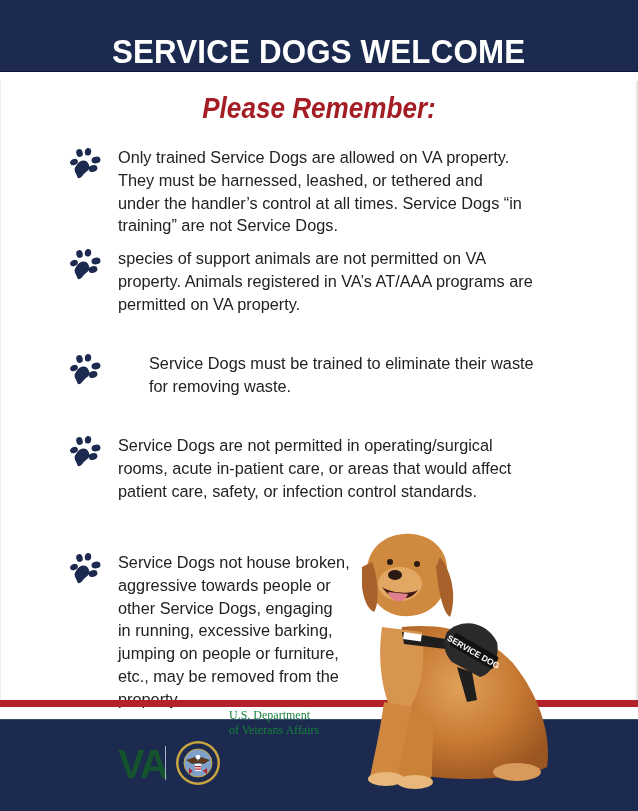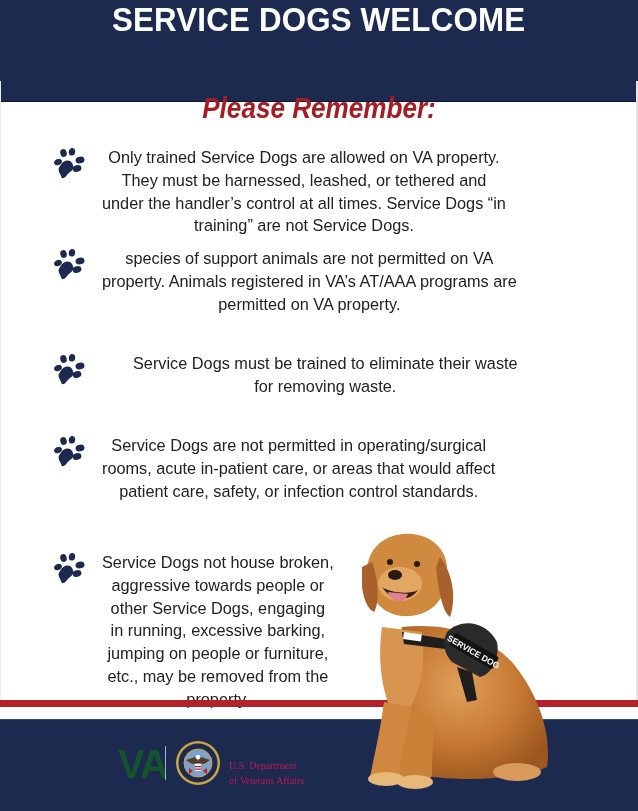--- a/index.html
+++ b/index.html
@@ -1,23 +1,23 @@
 <!DOCTYPE html>
 <html><head>
 <meta charset="utf-8">
 <style>
   * { margin: 0; padding: 0; box-sizing: border-box; }
   html, body { width: 638px; height: 811px; overflow: hidden; background: #ffffff; }
   body { position: relative; font-family: "Liberation Sans", "DejaVu Sans", sans-serif; }
 
   .header {
-    position: absolute; left: 0; top: 0; width: 638px; height: 102px;
+    position: absolute; left: 0; top: 0; width: 638px; height: 72px;
     background: #1b2a4e;
     border-bottom: 1px solid #0d1530;
-    display: flex; align-items: flex-start; justify-content: center;
+    display: flex; align-items: flex-end; justify-content: center;
   }
   .header-title {
     color: #ffffff; font-weight: bold; font-size: 34px; letter-spacing: 0.2px;
     font-family: "Liberation Sans", sans-serif;
     transform: scaleX(0.92);
   }
 
   .right-edge {
     position: absolute; left: 636px; top: 81px; width: 2px; height: 620px;
     background: #e6e6e6;
@@ -28,22 +28,22 @@
   }
 
   .subtitle {
     position: absolute; left: 0; top: 92px; width: 638px; text-align: center;
     color: #a51d24; font-style: italic; font-weight: bold; font-size: 29px;
     font-family: "Liberation Sans", sans-serif;
     transform: scaleX(0.9);
   }
 
   .item {
-    position: absolute; left: 54px;
-    display: flex; align-items: flex-start; text-align: center;
+    position: absolute; left: 70px;
+    display: flex; align-items: flex-start;
   }
   .paw {
     width: 34px; height: 34px; margin-top: 2px; flex: 0 0 auto;
   }
   .item-text {
     margin-left: 14px;
     color: #222222; font-size: 16.3px; line-height: 22.8px;
     font-family: "Liberation Sans", sans-serif;
   }
 
@@ -62,22 +62,22 @@
     font-family: "Liberation Sans", sans-serif;
   }
   .va-divider {
     position: absolute; left: 165px; top: 746px; width: 1px; height: 34px;
     background: #aab2c6;
   }
   .va-seal {
     position: absolute; left: 175px; top: 740px; width: 46px; height: 46px;
   }
   .va-dept {
-    position: absolute; left: 229px; top: 758px;
-    color: #be185d; font-size: 10px; line-height: 15px;
+    position: absolute; left: 229px; top: 708px;
+    color: #15803d; font-size: 12px; line-height: 15px;
     font-family: "Liberation Serif", serif;
   }
 
   .dog {
     position: absolute; left: 362px; top: 532px; width: 190px; height: 260px;
   }
 </style>
 </head>
 <body>
 

